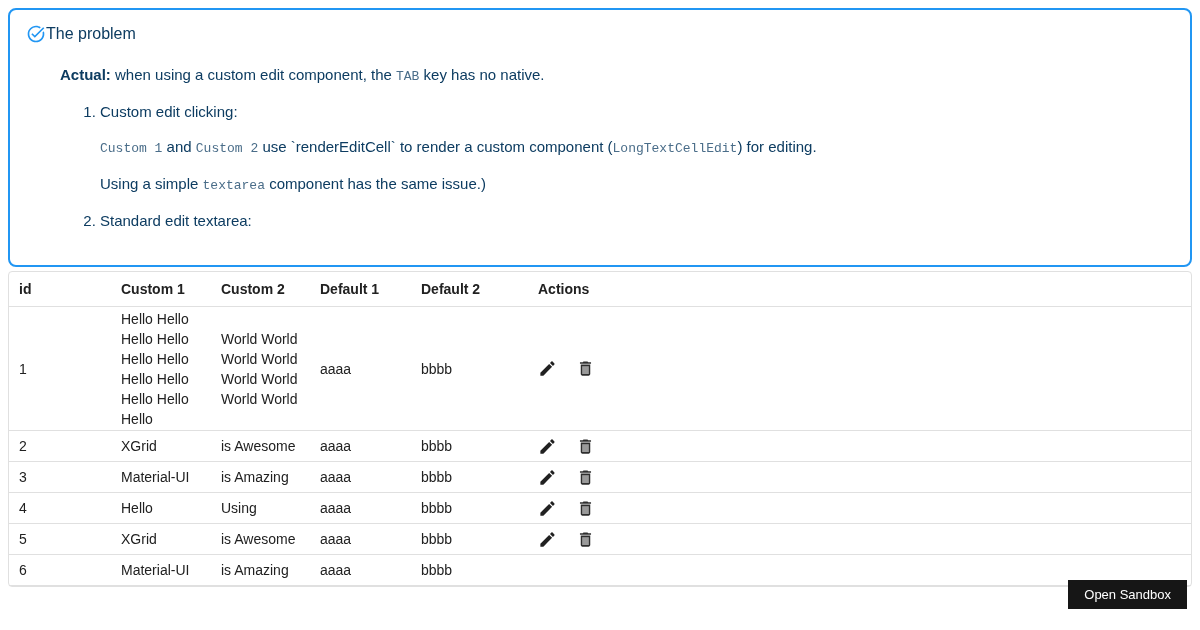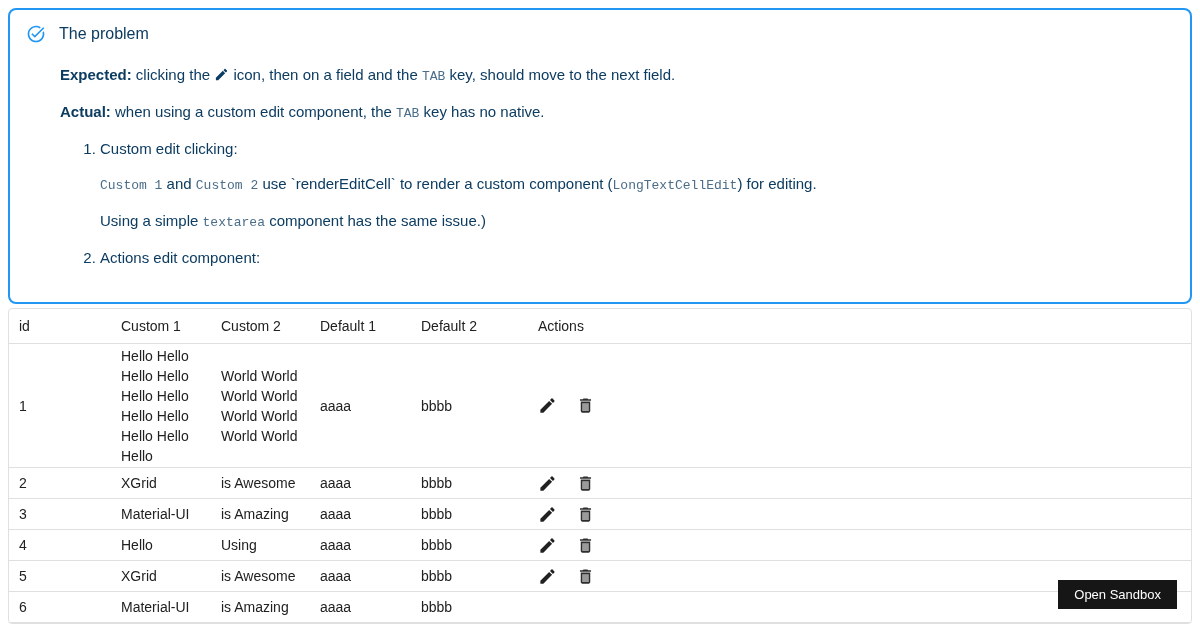--- a/index.html
+++ b/index.html
@@ -19,21 +19,21 @@
   }
   .page { padding: 8px; }
 
   
   .alert {
     border: 2px solid var(--accent);
     border-radius: 8px;
     padding: 12px 16px 20px;
     color: var(--alert_text);
   }
-  .alert-head { display: flex; align-items: center; gap: 13px; margin-bottom: 20px; padding-top: 2px; }
+  .alert-head { display: flex; align-items: center; margin-bottom: 20px; padding-top: 2px; }
   .alert-icon svg { display: block; }
   .alert-title { font-size: 16px; font-weight: 500; }
   .alert-body { margin-left: 34px; font-size: 15px; line-height: 21px; }
   .alert-body p { margin: 0 0 14px; }
   .alert-body b { font-weight: bold; }
   code {
     font-family: "Liberation Mono", monospace;
     font-size: 13px;
     color: var(--code_text);
   }
@@ -44,21 +44,21 @@
 
   
   .grid {
     margin-top: 4px;
     border: 1px solid var(--grid_line);
     border-radius: 4px;
     color: var(--cell_text);
     font-size: 14px;
   }
   .grid-row { display: flex; border-bottom: 1px solid var(--grid_line); height: 31px; }
-  .head-row { height: 35px; font-weight: 400; text-align: right; }
+  .head-row { height: 35px; font-weight: 700; text-align: right; }
   #grid-body .grid-row:first-child { height: 124px; }
   .cell {
     display: flex; align-items: center;
     padding: 0 10px;
     flex: 0 0 auto;
     white-space: pre-line;
     line-height: 20px;
     overflow: hidden;
   }
   .c-id { width: 102px; }
@@ -66,21 +66,21 @@
   .c-custom2 { width: 99px; }
   .c-default1 { width: 101px; }
   .c-default2 { width: 117px; }
   .c-actions { width: 130px; gap: 19px; }
   .icon-btn { display: inline-flex; width: 19px; height: 19px; cursor: pointer; }
   .icon-btn svg { display: block; }
 
   
   .sandbox-btn {
     position: fixed;
-    top: 580px; right: 23px;
+    top: 580px; right: 13px;
     height: 29px; line-height: 29px;
     padding: 0 16px;
     background: var(--button_bg);
     color: #ffffff;
     font-size: 13px;
     border-radius: 0;
     cursor: pointer;
   }
 </style>
 </head>
@@ -92,35 +92,31 @@
     <div class="alert-head">
       <span class="alert-icon">
         <svg viewBox="0 0 24 24" width="20" height="20" fill="#2196f3">
             <path d="M22 5.18L10.59 16.6l-4.24-4.24 1.41-1.41 2.83 2.83L20.59 3.77 22 5.18zm-2.21 5.04c.13.57.21 1.17.21 1.78 0 4.42-3.58 8-8 8s-8-3.58-8-8 3.58-8 8-8c1.58 0 3.04.46 4.28 1.25l1.44-1.44C16.1 2.67 14.13 2 12 2 6.48 2 2 6.48 2 12s4.48 10 10 10 10-4.48 10-10c0-1.19-.22-2.33-.6-3.39l-1.61 1.61z"></path>
           </svg>
       </span>
       <span class="alert-title">The problem</span>
     </div>
 
     <div class="alert-body">
-      <p><b>Expected:</b><span> clicking the</span>
-        <span class="inline-edit-icon"><svg viewBox="0 0 24 24" width="15" height="15" fill="#0d3c61">
-              <path d="M3 17.25V21h3.75L17.81 9.94l-3.75-3.75L3 17.25zM20.71 7.04c.39-.39.39-1.02 0-1.41l-2.34-2.34c-.39-.39-1.02-.39-1.41 0l-1.83 1.83 3.75 3.75 1.83-1.83z"></path>
-            </svg></span><span> icon, then on a field and the </span><code>TAB</code><span> key, should move to the next field.</span></p>
 
       <p><b>Actual:</b><span> when using a custom edit component, the </span><code>TAB</code><span> key has no native.</span></p>
 
       <ol>
         <li>
           <p>Custom edit clicking:</p>
           <p><code>Custom 1</code><span> and </span><code>Custom 2</code><span> use `renderEditCell` to render a custom component (</span><code>LongTextCellEdit</code><span>) for editing.</span></p>
           <p><span>Using a simple </span><code>textarea</code><span> component has the same issue.)</span></p>
         </li>
         <li>
-          <p>Actions edit component:</p>
+          <p>Standard edit textarea:</p>
         </li>
       </ol>
     </div>
   </div>
 
   <div class="grid">
     <div class="grid-row head-row" id="grid-header">
         <div class="cell c-id">id</div>
         <div class="cell c-custom1">Custom 1</div>
         <div class="cell c-custom2">Custom 2</div>

